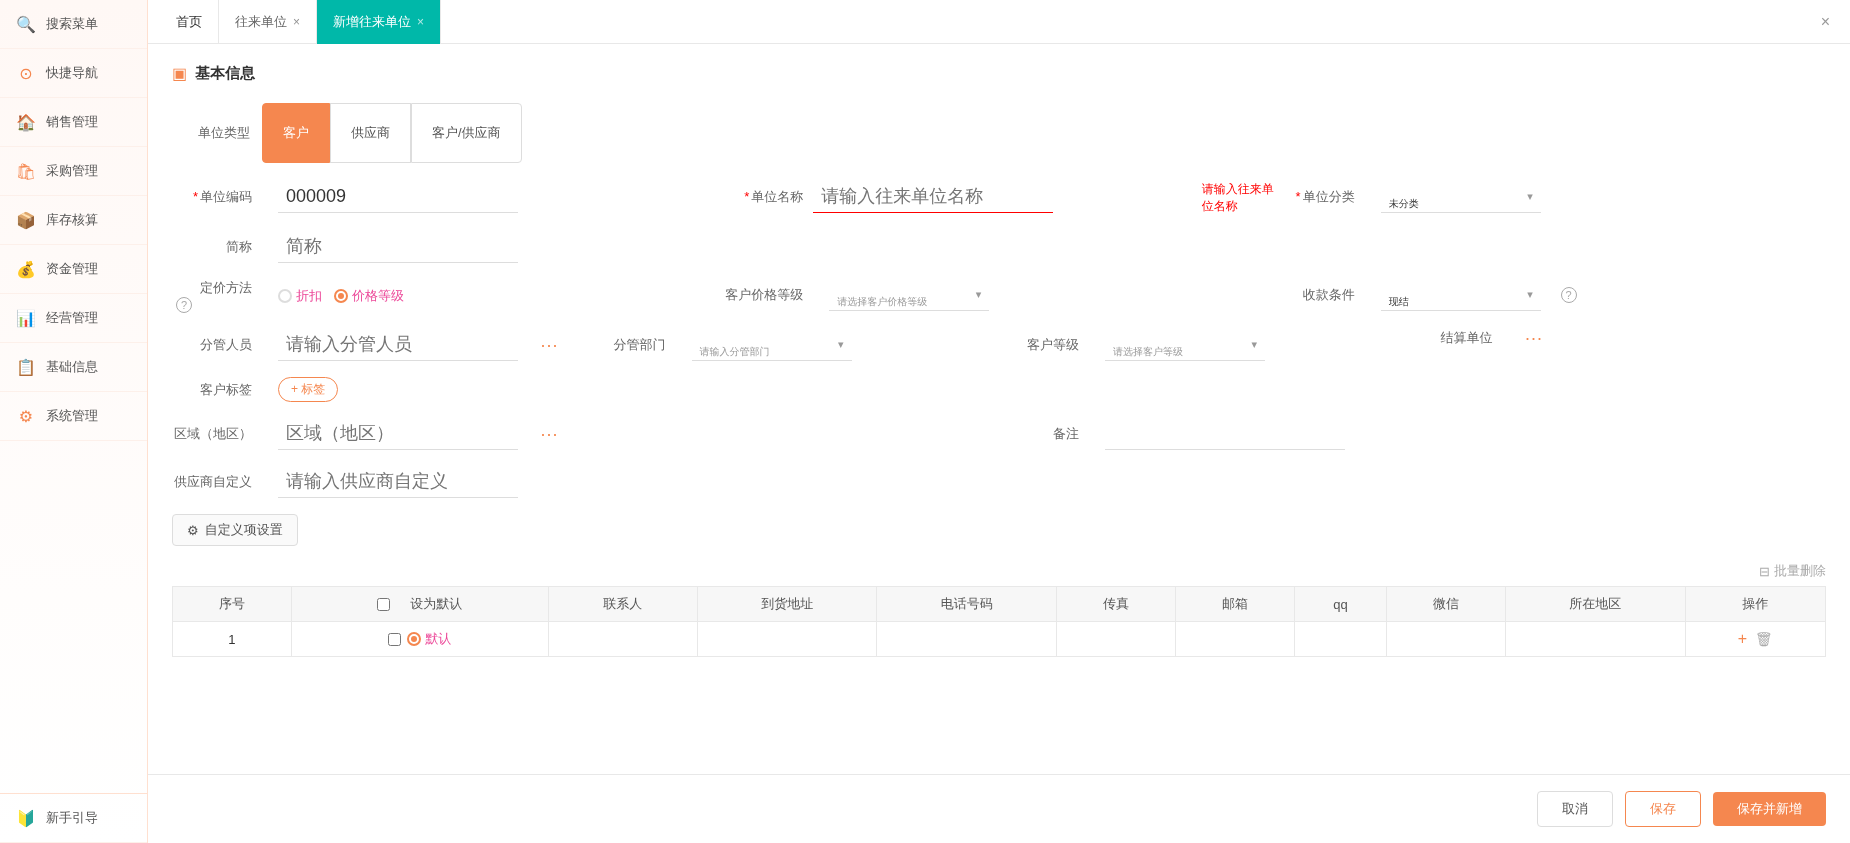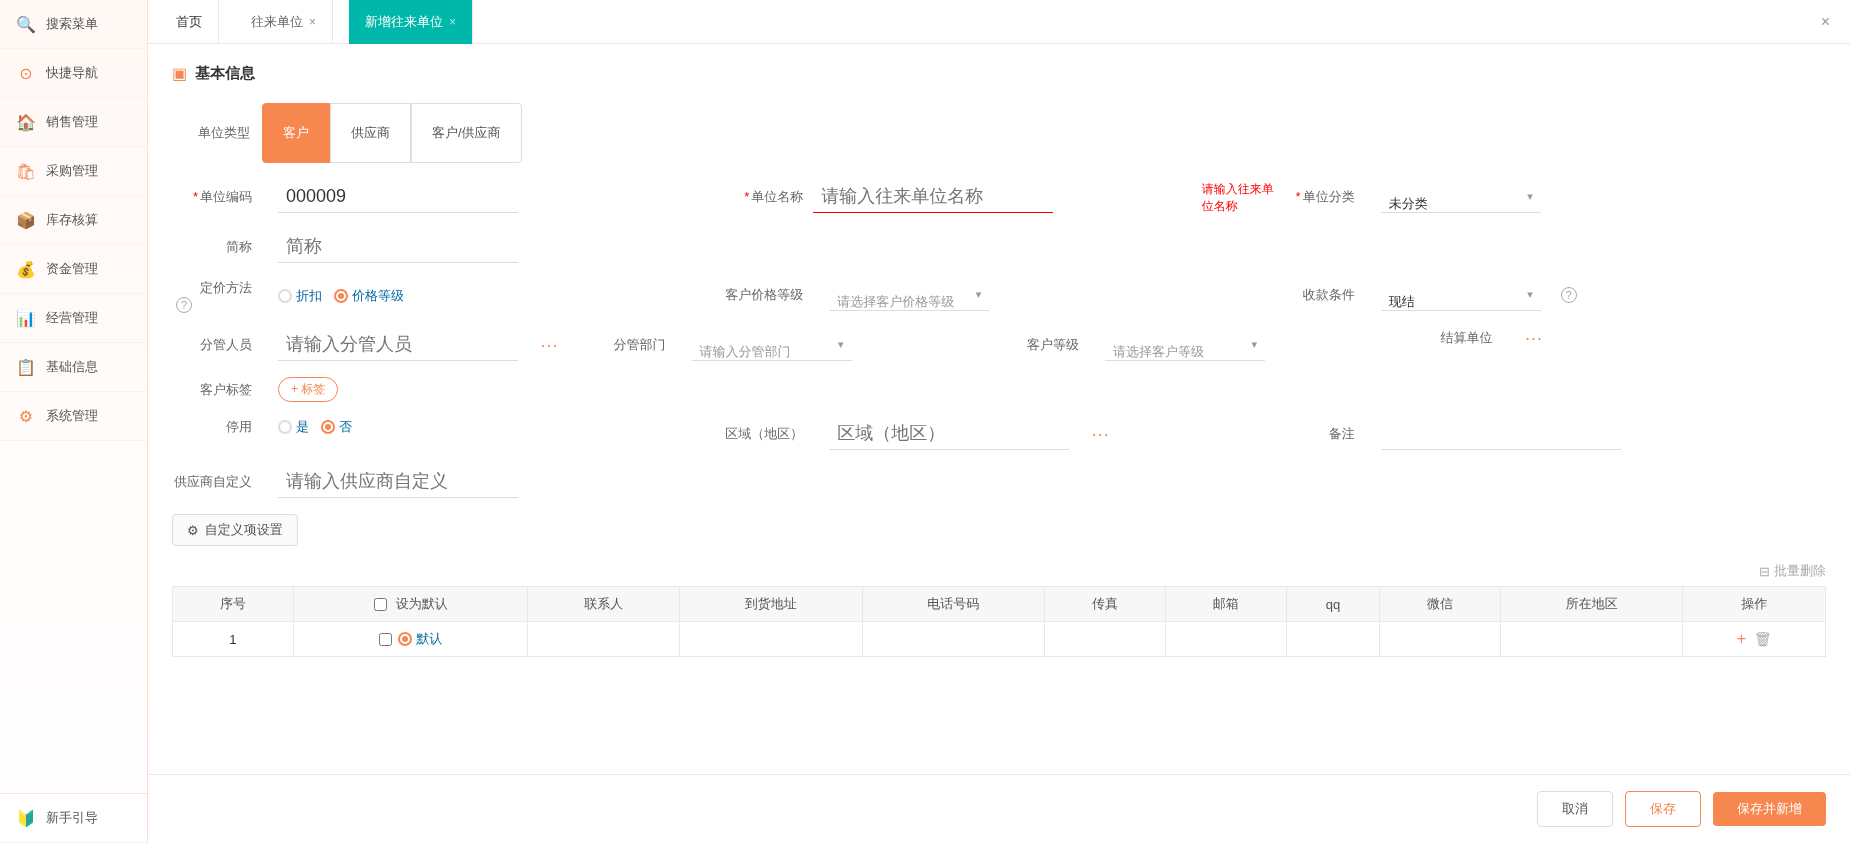--- a/index.html
+++ b/index.html
@@ -42,21 +42,21 @@
     }
 
     
     .tab-bar {
       display: flex;
       align-items: center;
       background: #fff;
       border-bottom: 1px solid #e8e8e8;
       height: 44px;
       padding: 0 12px;
-      gap: 16px;
+      gap: 0;
     }
     .tab {
       display: flex;
       align-items: center;
       padding: 0 16px;
       height: 44px;
       cursor: pointer;
       font-size: 13px;
       color: #666;
       border-right: 1px solid #e8e8e8;
@@ -167,27 +167,27 @@
       border: none;
       border-bottom: 1px solid #ddd;
       padding: 4px 8px;
       font-size: 13px;
       color: #333;
       cursor: pointer;
       gap: 4px;
       min-width: 160px;
       max-width: 240px;
     }
-    .field-select .select-text { flex: 1; color: #999; font-size: 13px; margin-top: 15px; }
+    .field-select .select-text { flex: 1; color: #999; font-size: 10px; margin-top: 15px; }
     .field-select .select-text.filled { color: #333; }
     .chevron { color: #999; font-size: 11px; }
 
     
     .radio-group { display: flex; align-items: center; gap: 12px; }
-    .radio-item { display: flex; align-items: center; gap: 4px; cursor: pointer; font-size: 13px; color: #0369a1; }
+    .radio-item { display: flex; align-items: center; gap: 4px; cursor: pointer; font-size: 13px; color: #ec4899; }
     .radio-circle {
       width: 14px; height: 14px; border-radius: 50%; border: 2px solid #ddd;
       display: flex; align-items: center; justify-content: center;
     }
     .radio-circle.checked { border-color: #f5874f; }
     .radio-dot { width: 6px; height: 6px; border-radius: 50%; background: #f5874f; }
 
     
     .more-btn { color: #f5874f; font-size: 18px; cursor: pointer; padding: 0 6px; line-height: 1; }
 
@@ -477,35 +477,20 @@
 
     <div class="form-row">
       <div class="form-field">
         <span class="field-label">客户标签</span>
         <button class="tag-btn">+ 标签</button>
       </div>
     </div>
 
     <div class="form-row">
 
-      <div class="form-field">
-        <span class="field-label">停用</span>
-        <div class="radio-group">
-          <label class="radio-item">
-            <div class="radio-circle"></div>
-            <span>是</span>
-          </label>
-          <label class="radio-item">
-            <div class="radio-circle checked">
-              <div class="radio-dot"></div>
-            </div>
-            <span>否</span>
-          </label>
-        </div>
-      </div>
 
       <div class="form-field">
         <span class="field-label">区域（地区）</span>
         <input class="field-input" type="text" placeholder="区域（地区）" style="">
         <span class="more-btn">···</span>
       </div>
 
       <div class="form-field">
         <span class="field-label">备注</span>
         <input class="field-input" type="text" style="">
@@ -527,21 +512,21 @@
     <div class="table-section">
       <div class="batch-delete">
         <span>⊟</span>
         <span>批量删除</span>
       </div>
       <table class="data-table">
         <thead>
           <tr>
             <th>序号</th>
             <th>
-              <div style="display:flex;align-items:center;justify-content:center;gap:9px;">
+              <div style="display:flex;align-items:center;justify-content:center;gap:20px;">
                 <input type="checkbox" style="">
                 <span>设为默认</span>
               </div>
             </th>
             <th>联系人</th>
             <th>到货地址</th>
             <th>电话号码</th>
             <th>传真</th>
             <th>邮箱</th>
             <th>qq</th>

